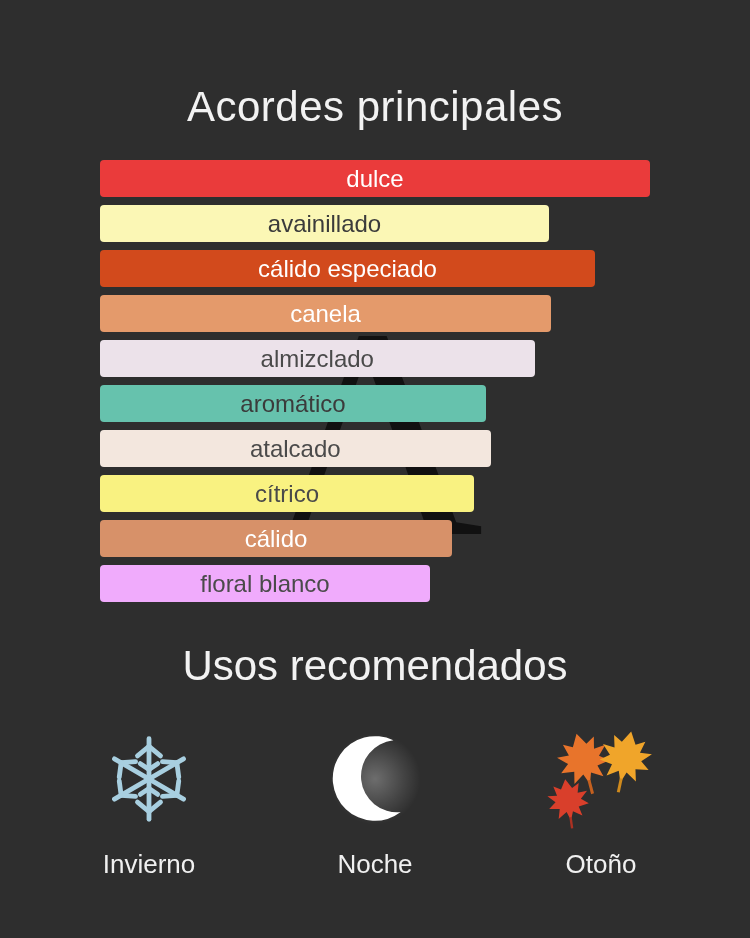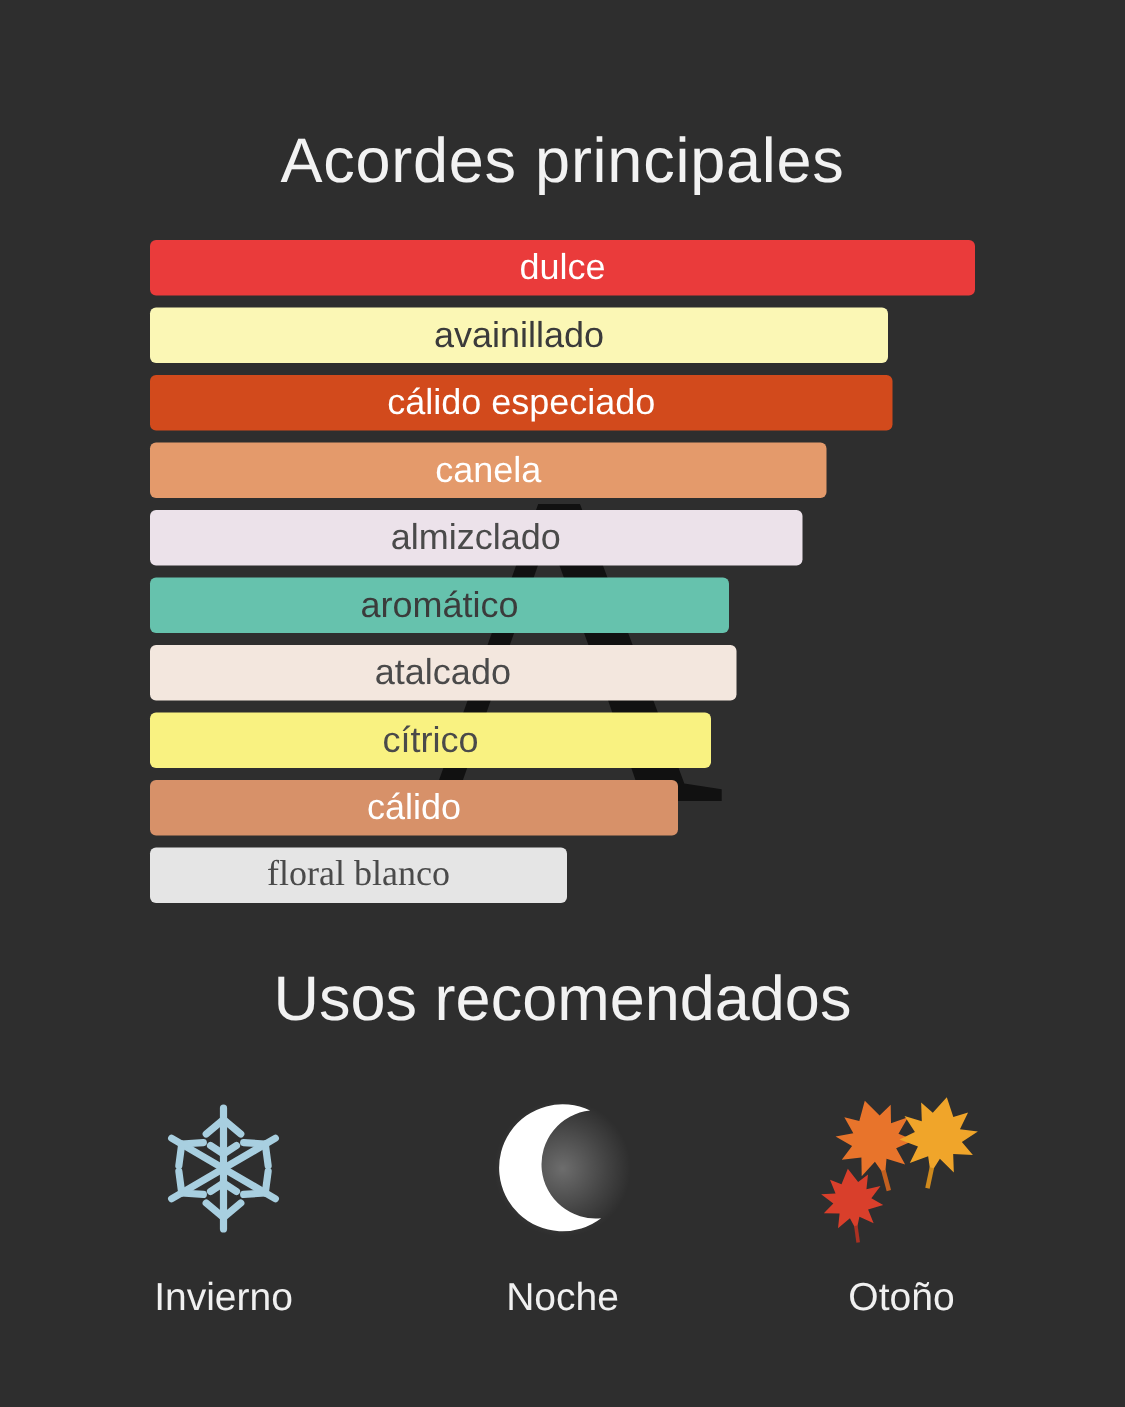--- a/index.html
+++ b/index.html
@@ -133,21 +133,21 @@
 
   <h1 class="title">Acordes principales</h1>
 
   <div class="chart" id="chart">
       <div class="bar-row">
         <div class="bar" style="width: 550px; background: rgb(234, 59, 59);">
           <span class="bar-label" style="color: rgb(255, 255, 255);">dulce</span>
         </div>
       </div>
       <div class="bar-row">
-        <div class="bar" style="width: 492px; background: rgb(251, 247, 181);">
+        <div class="bar" style="width: 449px; background: rgb(251, 247, 181);">
           <span class="bar-label" style="color: rgb(59, 59, 59);">avainillado</span>
         </div>
       </div>
       <div class="bar-row">
         <div class="bar" style="width: 495px; background: rgb(210, 74, 28);">
           <span class="bar-label" style="color: rgb(255, 255, 255);">cálido especiado</span>
         </div>
       </div>
       <div class="bar-row">
         <div class="bar" style="width: 451px; background: rgb(228, 154, 107);">
@@ -173,21 +173,21 @@
         <div class="bar" style="width: 374px; background: rgb(249, 242, 129);">
           <span class="bar-label" style="color: rgb(74, 74, 74);">cítrico</span>
         </div>
       </div>
       <div class="bar-row">
         <div class="bar" style="width: 352px; background: rgb(215, 145, 105);">
           <span class="bar-label" style="color: rgb(255, 255, 255);">cálido</span>
         </div>
       </div>
       <div class="bar-row">
-        <div class="bar" style="width: 278px; background: #e5e5e5; font-family: Liberation Serif, serif;">
+        <div class="bar" style="width: 330px; background: #f0abfc;">
           <span class="bar-label" style="color: rgb(74, 74, 74);">floral blanco</span>
         </div>
       </div>
     </div>
 
   <h2 class="subtitle">Usos recomendados</h2>
 
   <div class="uses">
 
     <div class="use-item">

